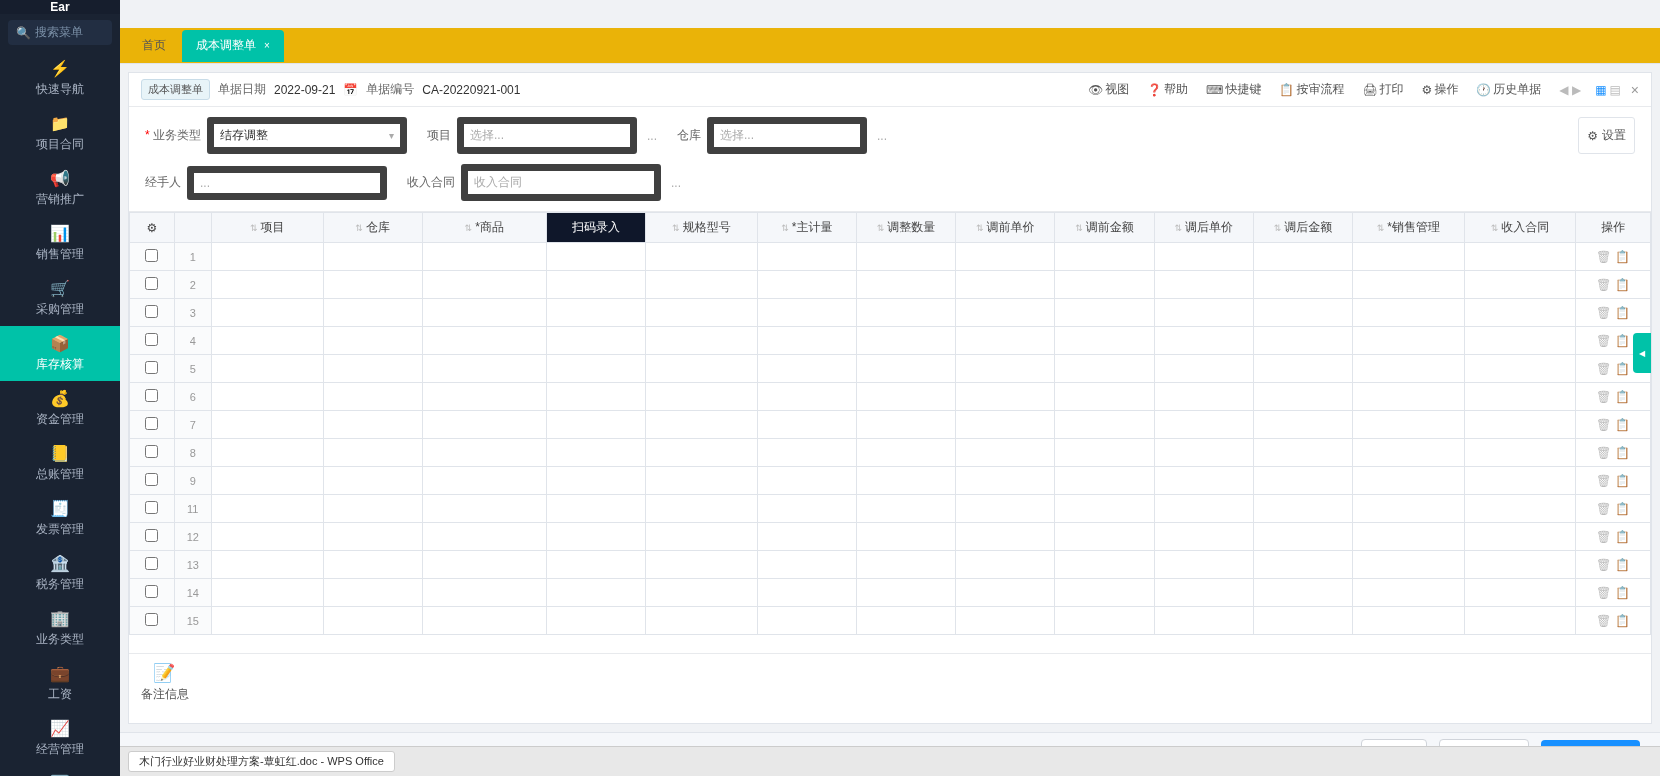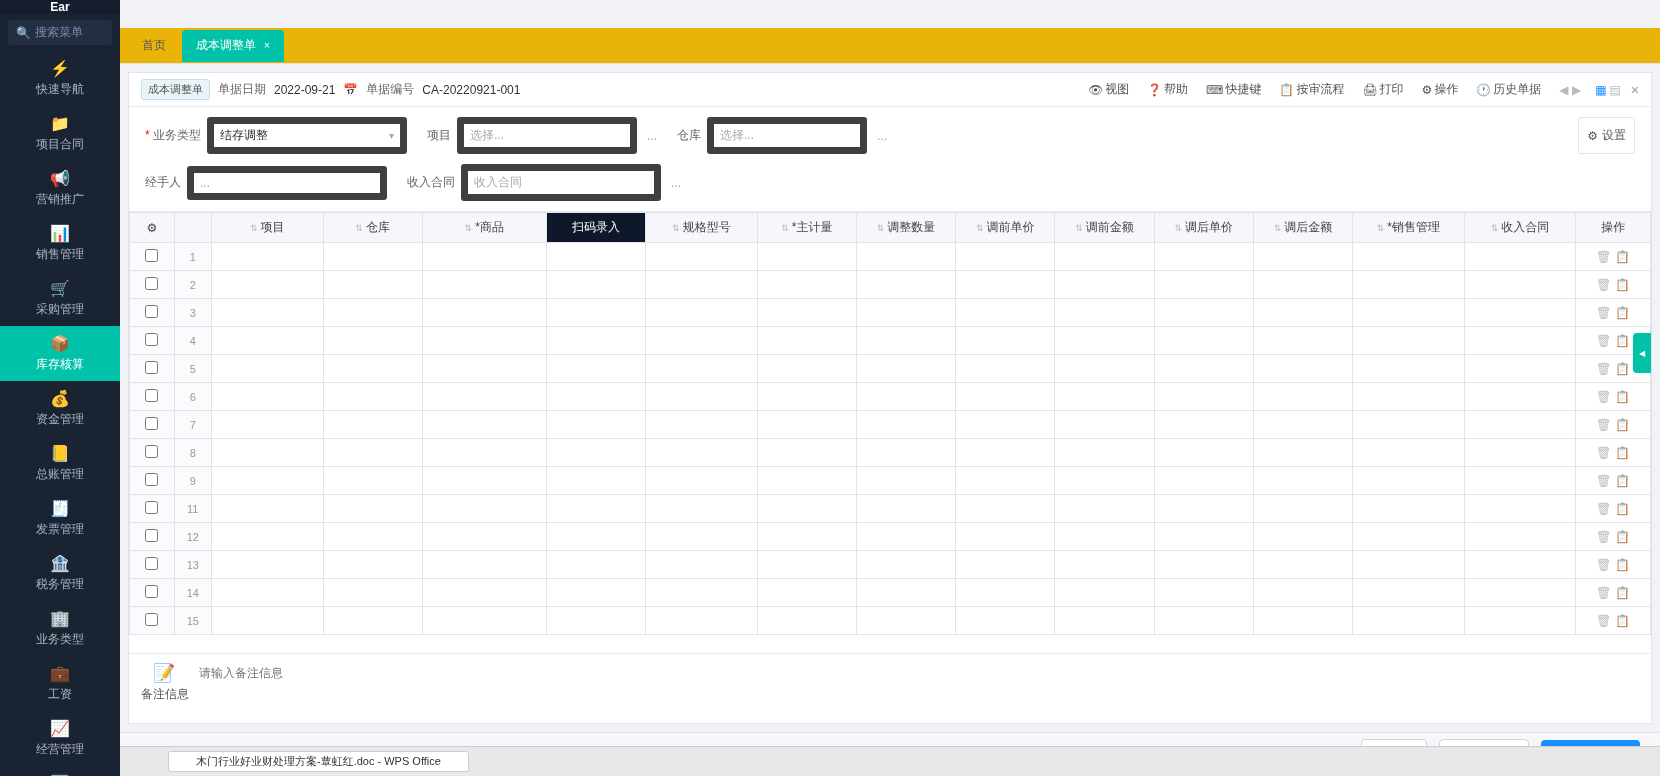--- a/index.html
+++ b/index.html
@@ -303,25 +303,24 @@
       display: flex;
       align-items: center;
       padding: 0 8px;
       gap: 8px;
       border-top: 1px solid #ccc;
     }
     .taskbar-item {
       background: #fff;
       border: 1px solid #ccc;
       border-radius: 3px;
-      padding: 2px 27px;
+      padding: 2px 10px;
       font-size: 11px;
       color: #333;
       cursor: pointer;
-      margin-left: 40px;
     }
 
     .btn-discard {
       border: 1px solid #d0d4da;
       background: #fff;
       border-radius: 4px;
       padding: 6px 20px;
       cursor: pointer;
       font-size: 12px;
       color: #555;
@@ -932,21 +931,20 @@
     </tr>
             </tbody>
         </table>
       </div>
 
       <div class="notes-area">
         <div class="notes-icon">
           <span class="notes-icon-symbol">📝</span>
           <span>备注信息</span>
         </div>
-        <input class="notes-input" type="text" placeholder="请输入备注信息" style="">
       </div>
 
       <div class="green-handle">
         <span style="font-size:8px;writing-mode:vertical-rl">◀</span>
       </div>
     </div>
 
     <div class="bottom-bar">
       <button class="btn-discard">放弃</button>
       <button class="btn-save-draft">保存草稿</button>

